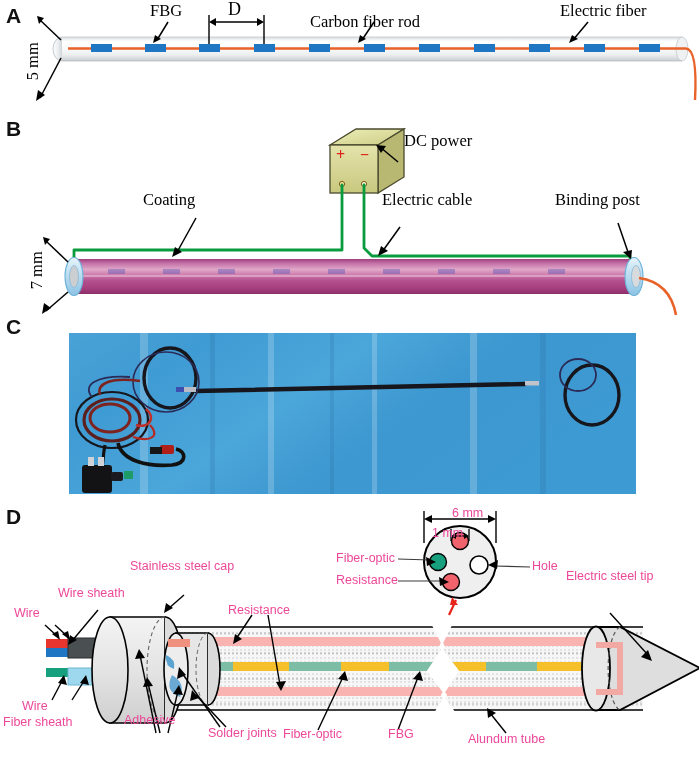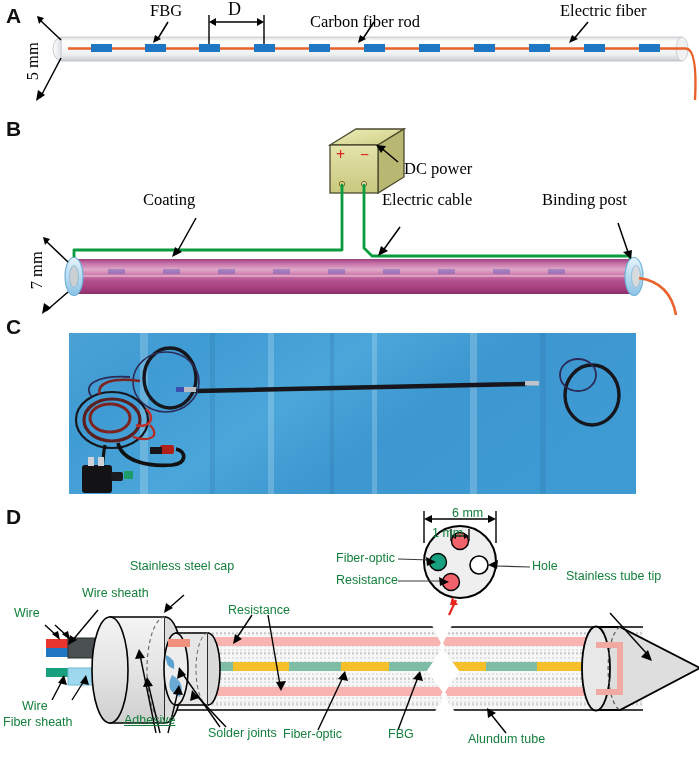--- a/index.html
+++ b/index.html
@@ -4,21 +4,21 @@
 <style>
   html,body{margin:0;padding:0;background:#ffffff;}
   body{width:699px;height:760px;position:relative;
        font-family:"Liberation Serif",serif;color:#000;overflow:hidden;}
   .fig{position:absolute;inset:0;width:699px;height:760px;}
   .panel-letter{position:absolute;font-family:"Liberation Sans",sans-serif;
        font-weight:bold;font-size:21px;color:#111;line-height:1;}
   .lbl{position:absolute;font-family:"Liberation Serif",serif;
        font-size:16.5px;color:#000;white-space:nowrap;line-height:1;}
   .lbl-sans{position:absolute;font-family:"Liberation Sans",sans-serif;
-       font-size:12.5px;color:#15803d;white-space:nowrap;line-height:1;}
+       font-size:12.5px;color:#ec4899;white-space:nowrap;line-height:1;}
   .vert{transform-origin:center center;}
   svg{position:absolute;left:0;top:0;overflow:visible;}
 </style>
 </head>
 <body>
 
 <div class="fig">
 
 <div class="panel-letter" style="left:6px;top:5px;">A</div>
 
@@ -173,26 +173,26 @@
   </g>
 
   <g stroke="#000" stroke-width="1.5" fill="none">
     <line x1="68" y1="147" x2="46" y2="126"></line>
     <path d="M50,124 L43,122 L45,130 Z" fill="#000" stroke="none"></path>
     <line x1="68" y1="177" x2="46" y2="196"></line>
     <path d="M44,188 L42,199 L51,193 Z" fill="#000" stroke="none"></path>
   </g>
 </svg>
 
-<div class="lbl" style="left:404px;top:133px;margin-top:28px;">DC power</div>
+<div class="lbl" style="left:404px;top:133px;">DC power</div>
 <div class="lbl" style="left:336px;top:147px;color:#e0231a;font-weight:bold;font-size:16px;">+</div>
 <div class="lbl" style="left:360px;top:147px;color:#e0231a;font-weight:bold;font-size:16px;">−</div>
 <div class="lbl" style="left:143px;top:192px;">Coating</div>
 <div class="lbl" style="left:382px;top:192px;font-family:Liberation Serif, serif;">Electric cable</div>
-<div class="lbl" style="left:542px;top:192px;text-align:right;">Binding post</div>
+<div class="lbl" style="left:555px;top:192px;text-align:right;">Binding post</div>
 <div class="lbl vert" style="left:6px;top:262px;width:62px;text-align:center;transform:rotate(-90deg);">7 mm</div>
 
 <div class="panel-letter" style="left:6px;top:316px;">C</div>
 
 <svg width="699" height="185" style="left:0;top:325px;">
   <defs>
     <linearGradient id="drape" x1="0" y1="0" x2="1" y2="0.4">
       <stop offset="0%" stop-color="#4aa2d6"></stop>
       <stop offset="22%" stop-color="#3f9bd3"></stop>
       <stop offset="48%" stop-color="#4ba6da"></stop>
@@ -416,31 +416,31 @@
 
     <line x1="506" y1="228" x2="490" y2="208"></line>
     <path d="M487,203 L496,208 L488,213 Z" fill="#000" stroke="none"></path>
 
     <line x1="610" y1="108" x2="648" y2="150"></line>
     <path d="M652,156 L641,152 L648,145 Z" fill="#000" stroke="none"></path>
   </g>
 </svg>
 
 <div class="lbl-sans" style="left:14px;top:607px;">Wire</div>
-<div class="lbl-sans" style="left:58px;top:587px;margin-left:24px;">Wire sheath</div>
+<div class="lbl-sans" style="left:58px;top:587px;">Wire sheath</div>
 <div class="lbl-sans" style="left:22px;top:700px;">Wire</div>
 <div class="lbl-sans" style="left:3px;top:716px;">Fiber sheath</div>
 <div class="lbl-sans" style="left:130px;top:560px;">Stainless steel cap</div>
-<div class="lbl-sans" style="left:124px;top:714px;text-decoration:underline;">Adhesive</div>
+<div class="lbl-sans" style="left:124px;top:714px;">Adhesive</div>
 <div class="lbl-sans" style="left:228px;top:604px;">Resistance</div>
 <div class="lbl-sans" style="left:208px;top:727px;">Solder joints</div>
 <div class="lbl-sans" style="left:283px;top:728px;">Fiber-optic</div>
 <div class="lbl-sans" style="left:388px;top:728px;">FBG</div>
 <div class="lbl-sans" style="left:468px;top:733px;">Alundum tube</div>
-<div class="lbl-sans" style="left:566px;top:570px;">Stainless tube tip</div>
+<div class="lbl-sans" style="left:566px;top:570px;">Electric steel tip</div>
 
 <div class="lbl-sans" style="left:452px;top:507px;">6 mm</div>
 <div class="lbl-sans" style="left:432px;top:527px;">1 mm</div>
 <div class="lbl-sans" style="left:336px;top:552px;">Fiber-optic</div>
 <div class="lbl-sans" style="left:336px;top:574px;">Resistance</div>
 <div class="lbl-sans" style="left:532px;top:560px;">Hole</div>
 
 </div>
 
 </body></html>

